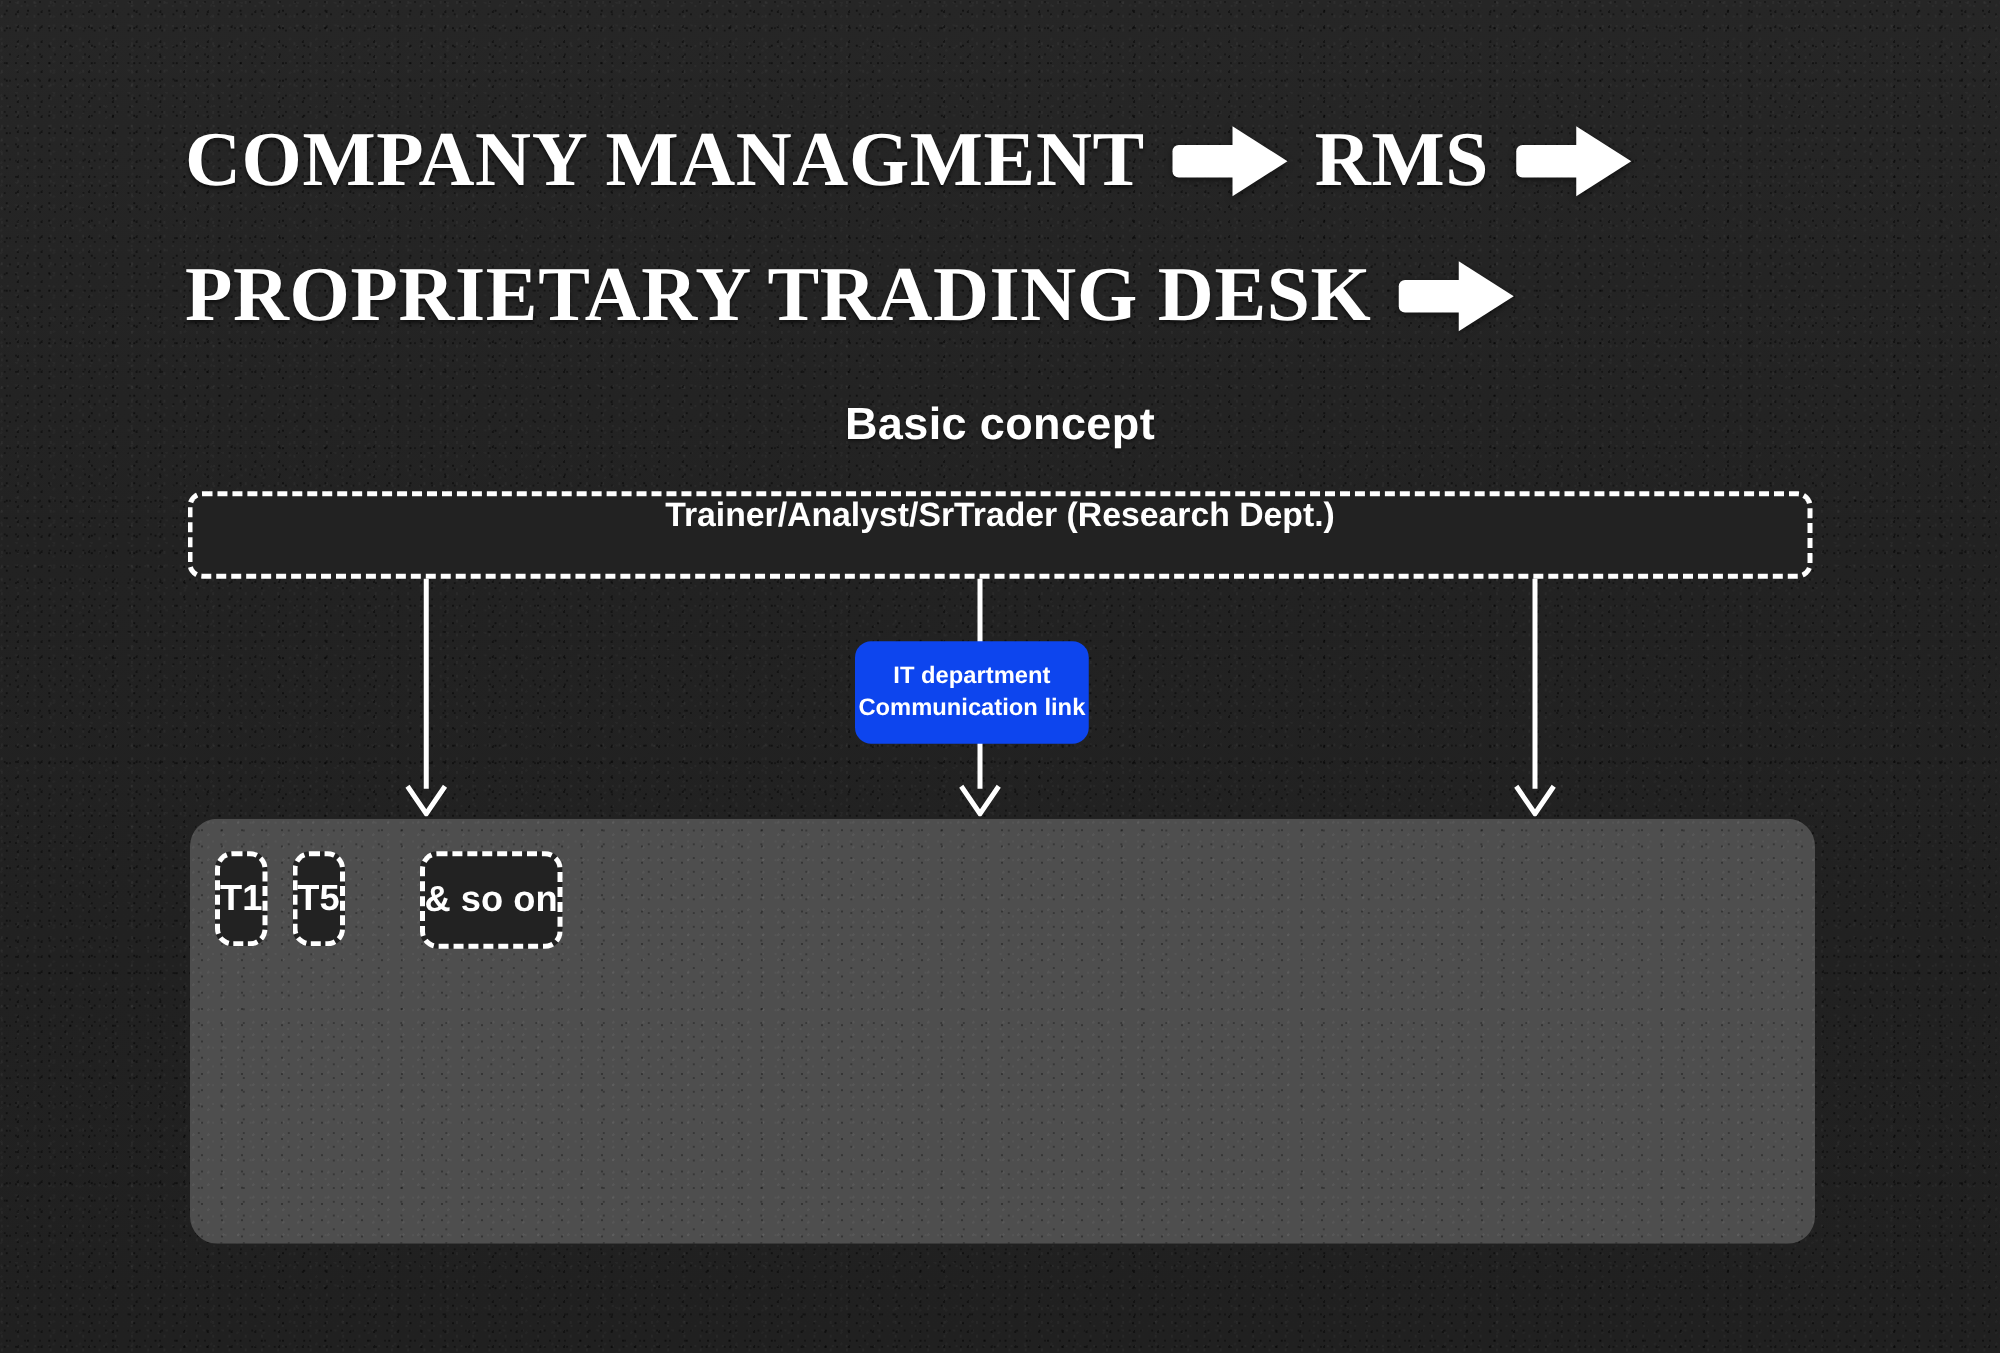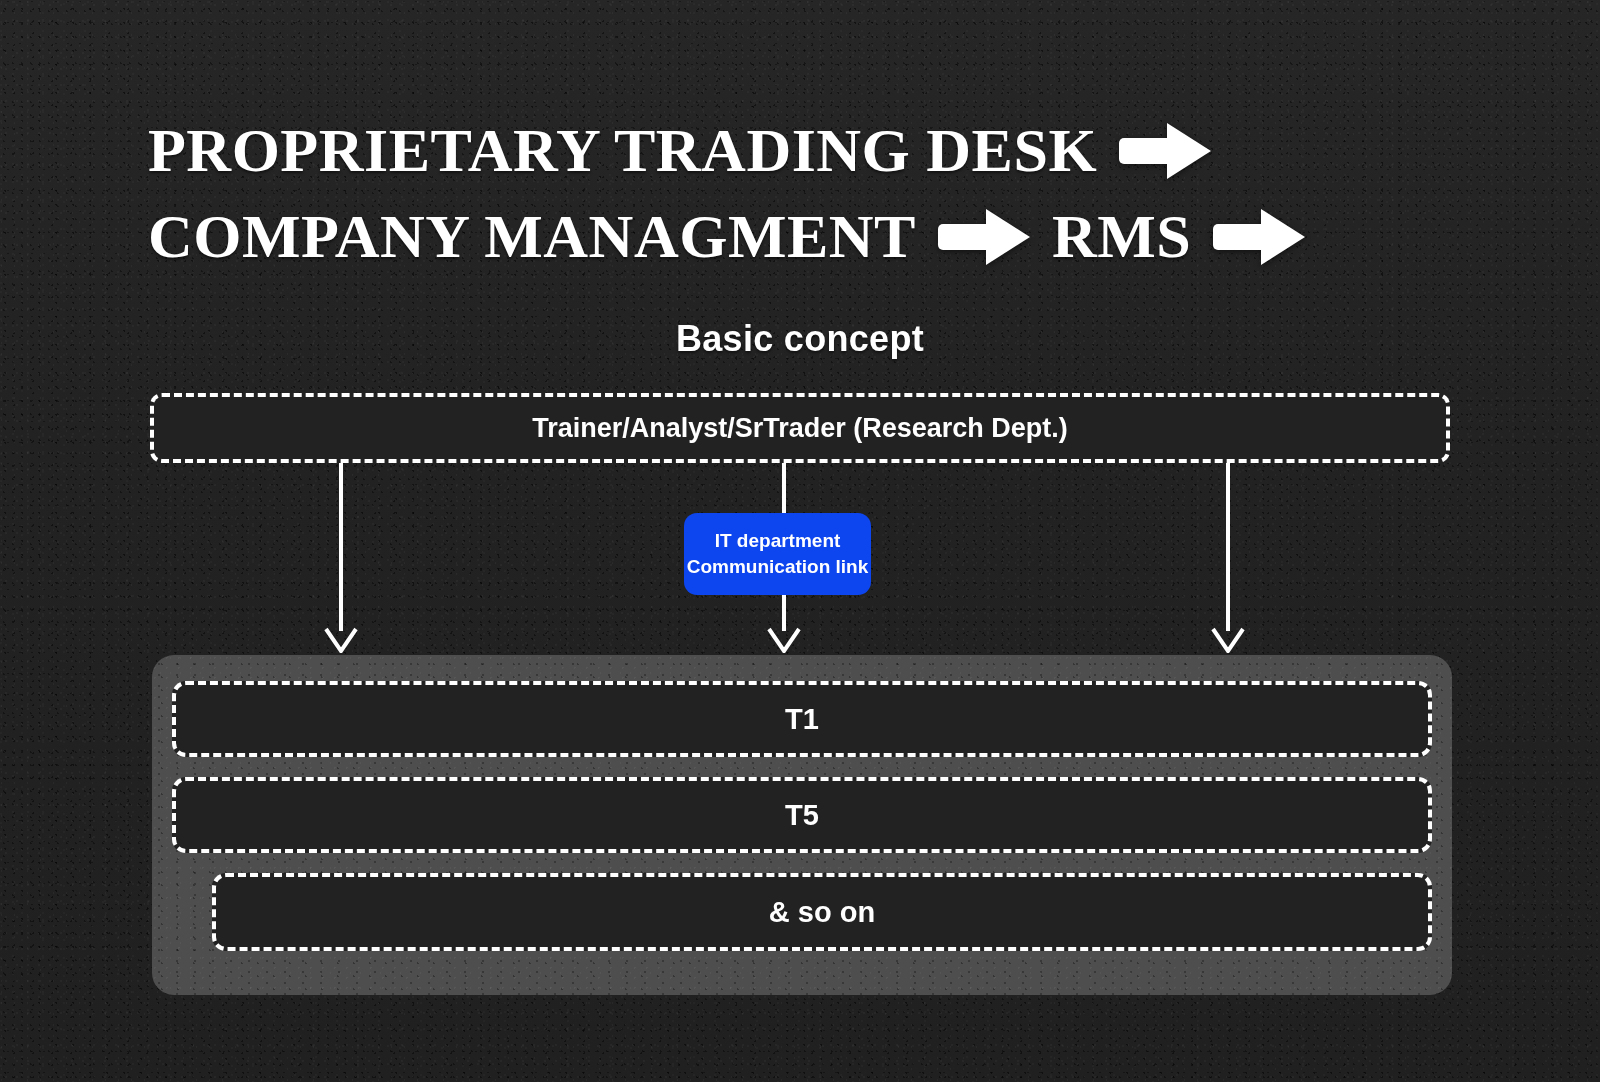--- a/index.html
+++ b/index.html
@@ -97,21 +97,20 @@
     position: absolute;
     left: 150px;
     top: 393px;
     width: 1300px;
     height: 70px;
     box-sizing: border-box;
     background: #222222;
     border: 4px dashed #ffffff;
     border-radius: 12px;
     display: flex;
-    align-items: center;
     justify-content: center;
     font-size: 27px;
     font-weight: bold;
     color: #ffffff;
   }
 
   
   .connector {
     position: absolute;
     width: 34px;
@@ -170,21 +169,21 @@
     border-radius: 22px;
     padding: 26px 20px 24px 20px;
     background-color: #4e4e4e;
     background-image:
       radial-gradient(circle at 22% 28%, rgba(255,255,255,0.05) 0 1px, transparent 1px),
       radial-gradient(circle at 61% 71%, rgba(0,0,0,0.32) 0 1px, transparent 1px),
       radial-gradient(circle at 85% 22%, rgba(255,255,255,0.04) 0 1px, transparent 1px),
       radial-gradient(circle at 39% 84%, rgba(0,0,0,0.28) 0 1px, transparent 1px);
     background-size: 12px 10px, 16px 13px, 10px 15px, 18px 11px;
     display: flex;
-    flex-direction: column;
+    flex-direction: row;
     gap: 20px;
     z-index: 4;
   }
   .desk-row {
     display: flex;
     gap: 26px;
     height: 76px;
   }
   .desk-cell {
     flex: 1 1 0;
@@ -201,39 +200,39 @@
   }
   .desk-row.full .desk-cell { flex: 1 1 100%; margin-left: 40px; }
   .desk-row.full { height: 78px; }
 </style>
 </head>
 <body>
 
 <div class="stage">
 
   <div class="headline">
-    <div class="headline-line second">
-      <span class="headline-text">PROPRIETARY TRADING DESK</span>
-      <span class="arrow-glyph">
-        <span class="shaft"></span>
-          <span class="head"></span>
-      </span>
-    </div>
     <div class="headline-line">
       <span class="headline-text">COMPANY MANAGMENT</span>
       <span class="arrow-glyph">
         <span class="shaft"></span>
           <span class="head"></span>
       </span>
       <span class="headline-text">RMS</span>
       <span class="arrow-glyph">
         <span class="shaft"></span>
           <span class="head"></span>
       </span>
     </div>
+    <div class="headline-line second">
+      <span class="headline-text">PROPRIETARY TRADING DESK</span>
+      <span class="arrow-glyph">
+        <span class="shaft"></span>
+          <span class="head"></span>
+      </span>
+    </div>
   </div>
 
   <div class="section-title">Basic concept</div>
 
   <div class="research-bar">
     <span>Trainer/Analyst/SrTrader (Research Dept.)</span>
   </div>
 
   <div class="connector connector-left">
     <span class="line"></span>

